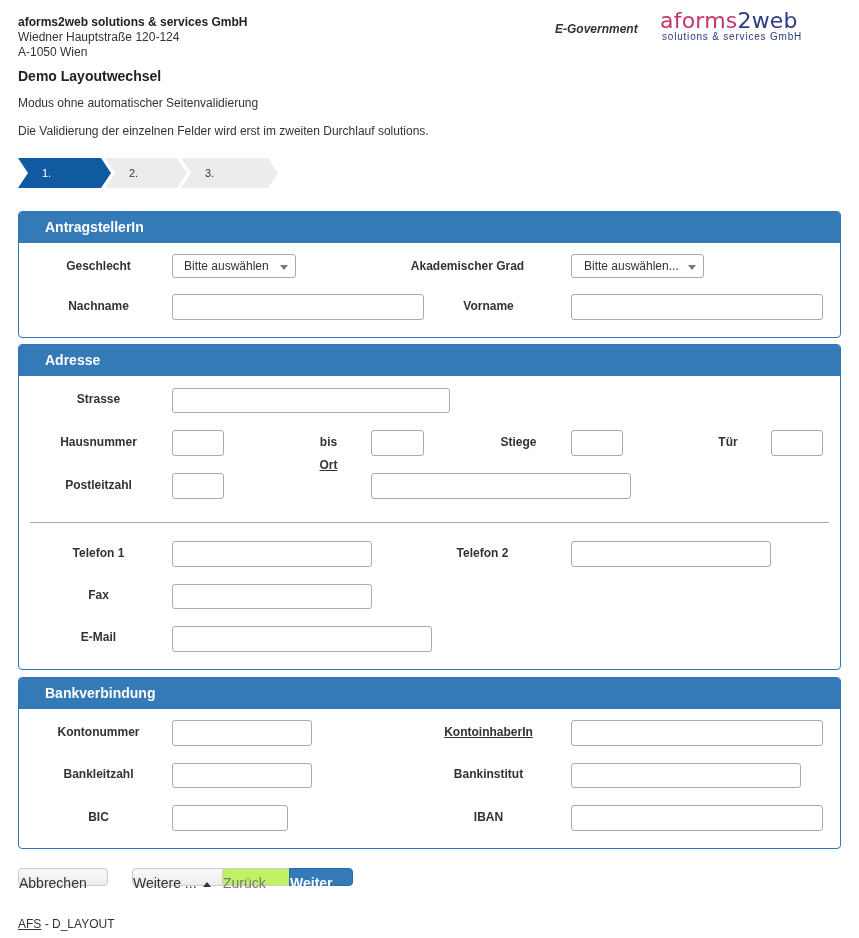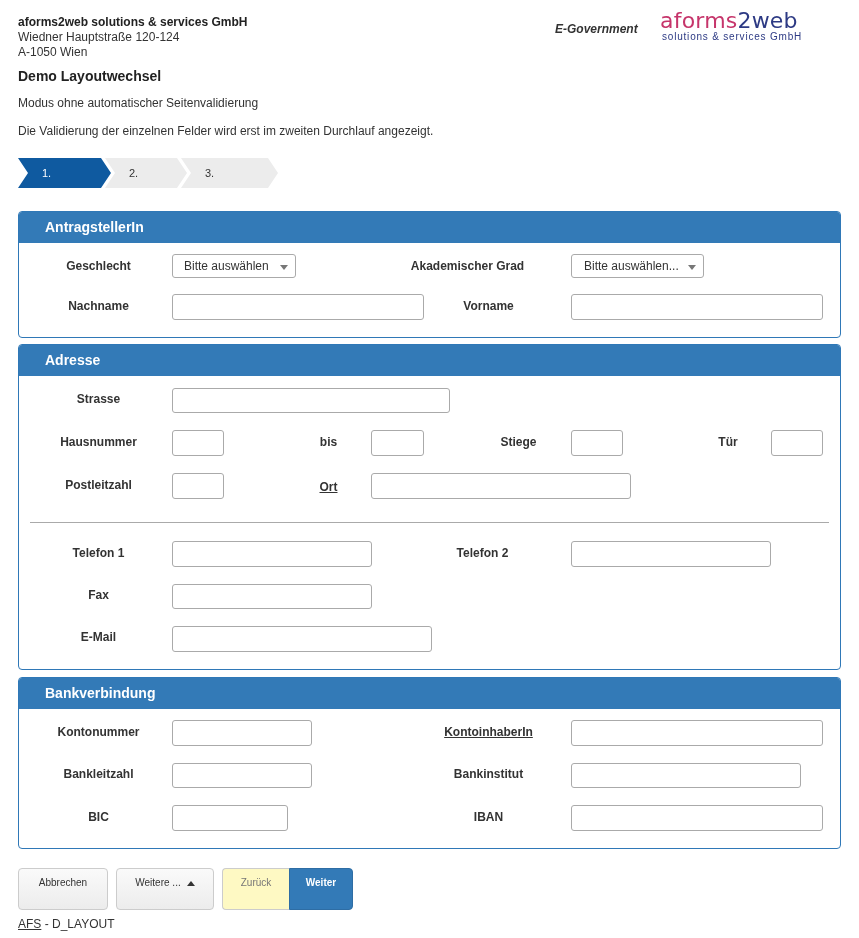--- a/index.html
+++ b/index.html
@@ -51,28 +51,28 @@
       font-size: 12px; line-height: 22px; padding-left: 11px; color: #333;
     }
     .sel .caret {
       position: absolute; right: 7px; top: 10px; width: 0; height: 0;
       border-left: 4px solid transparent; border-right: 4px solid transparent; border-top: 5px solid #777;
     }
     .divider { height: 1px; background: #aaa; }
 
     
     .btn {
-      height: 42px; line-height: 28px; font-size: 10px; border: 1px solid #ccc; border-radius: 4px;
-      background: linear-gradient(#fafafa, #ececec); color: #333; text-align: center;
+      height: 18px; line-height: 28px; font-size: 14px; border: 1px solid #ccc; border-radius: 4px;
+      background: linear-gradient(#fafafa, #ececec); color: #333; 
     }
     .btn .caret-up {
       display: inline-block; width: 0; height: 0; margin-left: 6px; vertical-align: middle;
       border-left: 4px solid transparent; border-right: 4px solid transparent; border-bottom: 5px solid #333;
     }
-    .btn-back { background: #fef9c3; color: #777; border-radius: 4px 0 0 4px; border-right: none; }
+    .btn-back { background: #bef264; color: #777; border-radius: 4px 0 0 4px; border-right: none; }
     .btn-next { background: #337ab7; color: #fff; font-weight: bold; border-color: #2e6da4; border-radius: 0 4px 4px 0; }
 
     .footer { left: 18px; top: 917px; font-size: 12px; color: #333; }
     .footer a { color: #333; text-decoration: underline; }
   </style>
 </head>
 <body>
 
 <div class="abs company">
   <div class="name">aforms2web solutions &amp; services GmbH</div>
@@ -80,21 +80,21 @@
   <div>A-1050 Wien</div>
 </div>
 <div class="abs egov">E-Government</div>
 <div class="abs logo">
   <div class="main"><span>aforms</span><span class="web">2web</span></div>
   <div class="sub">solutions &amp; services GmbH</div>
 </div>
 
 <div class="abs title">Demo Layoutwechsel</div>
 <div class="abs sub1">Modus ohne automatischer Seitenvalidierung</div>
-<div class="abs sub2">Die Validierung der einzelnen Felder wird erst im zweiten Durchlauf angezeigt.</div>
+<div class="abs sub2">Die Validierung der einzelnen Felder wird erst im zweiten Durchlauf solutions.</div>
 
 <div class="abs steps">
   <div class="step s1 active">1. Eingabe</div>
   <div class="step s2">2. Kontrolle</div>
   <div class="step s3">3. Abschluss</div>
 </div>
 
 <div class="abs panel" style="top:211px; height:127px;">
   <div class="panel-head">AntragstellerIn</div>
 </div>
@@ -123,21 +123,21 @@
 <input class="abs inp" style="left: 172px; top: 430px; width: 52px;" value="">
 <div class="abs lbl" style="left:300px; width:57px; top:435px;">bis</div>
 <input class="abs inp" style="left: 371px; top: 430px; width: 53px;" value="">
 <div class="abs lbl" style="left:480px; width:77px; top:435px;">Stiege</div>
 <input class="abs inp" style="left: 571px; top: 430px; width: 52px;" value="">
 <div class="abs lbl" style="left:700px; width:56px; top:435px;">Tür</div>
 <input class="abs inp" style="left: 771px; top: 430px; width: 52px;" value="">
 
 <div class="abs lbl" style="left:40px; width:117px; top:478px;">Postleitzahl</div>
 <input class="abs inp" style="left: 172px; top: 473px; width: 52px;" value="">
-<div class="abs lbl" style="left:300px; width:57px; top:480px;text-decoration:underline;">Ort</div>
+<div class="abs lbl" style="left:300px; width:57px; top:458px;text-decoration:underline;">Ort</div>
 <input class="abs inp" style="left: 371px; top: 473px; width: 260px;" value="">
 
 <div class="abs divider" style="left:30px; top:522px; width:799px;"></div>
 
 <div class="abs lbl" style="left:40px; width:117px; top:546px;">Telefon 1</div>
 <input class="abs inp" style="left: 172px; top: 541px; width: 200px;" value="">
 <div class="abs lbl" style="left:424px; width:117px; top:546px;">Telefon 2</div>
 <input class="abs inp" style="left: 571px; top: 541px; width: 200px;" value="">
 
 <div class="abs lbl" style="left:40px; width:117px; top:588px;">Fax</div>
@@ -160,21 +160,21 @@
 <input class="abs inp" style="left: 571px; top: 763px; width: 230px; height: 25px;" value="">
 
 <div class="abs lbl" style="left:40px; width:117px; top:810px;">BIC</div>
 <input class="abs inp" style="left: 172px; top: 805px; width: 116px;" value="">
 <div class="abs lbl" style="left:420px; width:137px; top:810px;">IBAN</div>
 <input class="abs inp" style="left: 571px; top: 805px; width: 252px;" value="">
 
 <div class="abs btn" style="left:18px; top:868px; width:90px;">
   <span>Abbrechen</span>
 </div>
-<div class="abs btn" style="left:116px; top:868px; width:98px;">
+<div class="abs btn" style="left:132px; top:868px; width:98px;">
   <span>Weitere ...</span><span class="caret-up"></span>
 </div>
 <div class="abs btn btn-back" style="left:222px; top:868px; width:67px;">
   <span>Zurück</span>
 </div>
 <div class="abs btn btn-next" style="left:289px; top:868px; width:64px;">
   <span>Weiter</span>
 </div>
 
 <div class="abs footer">

